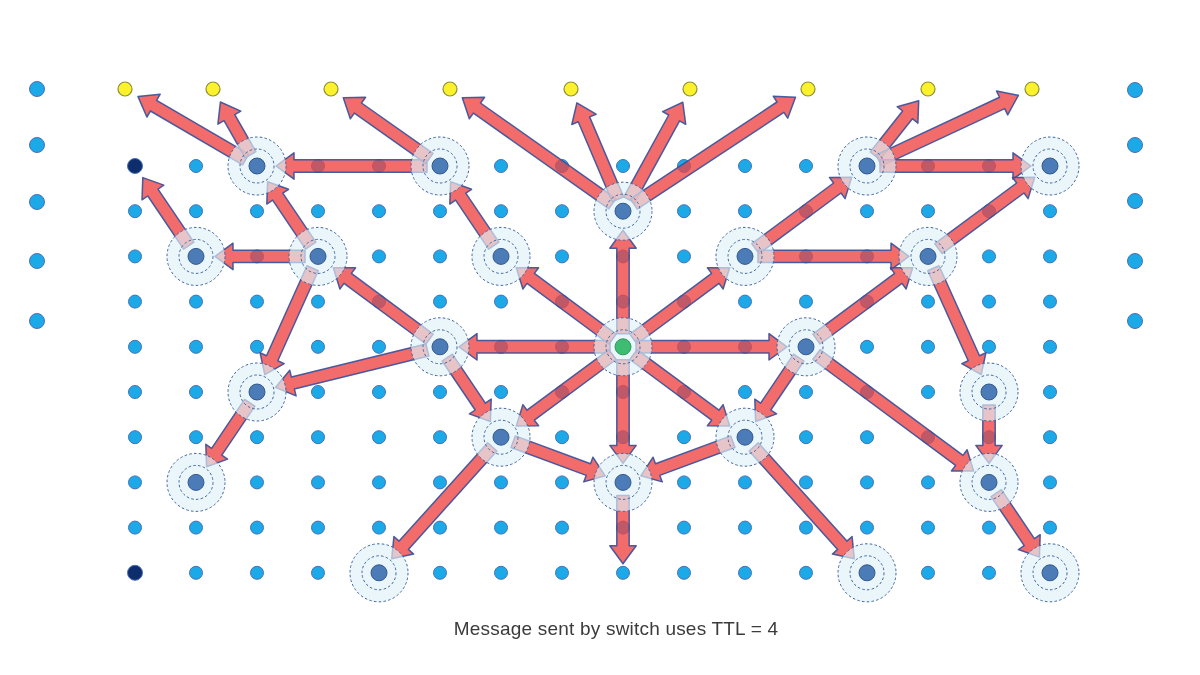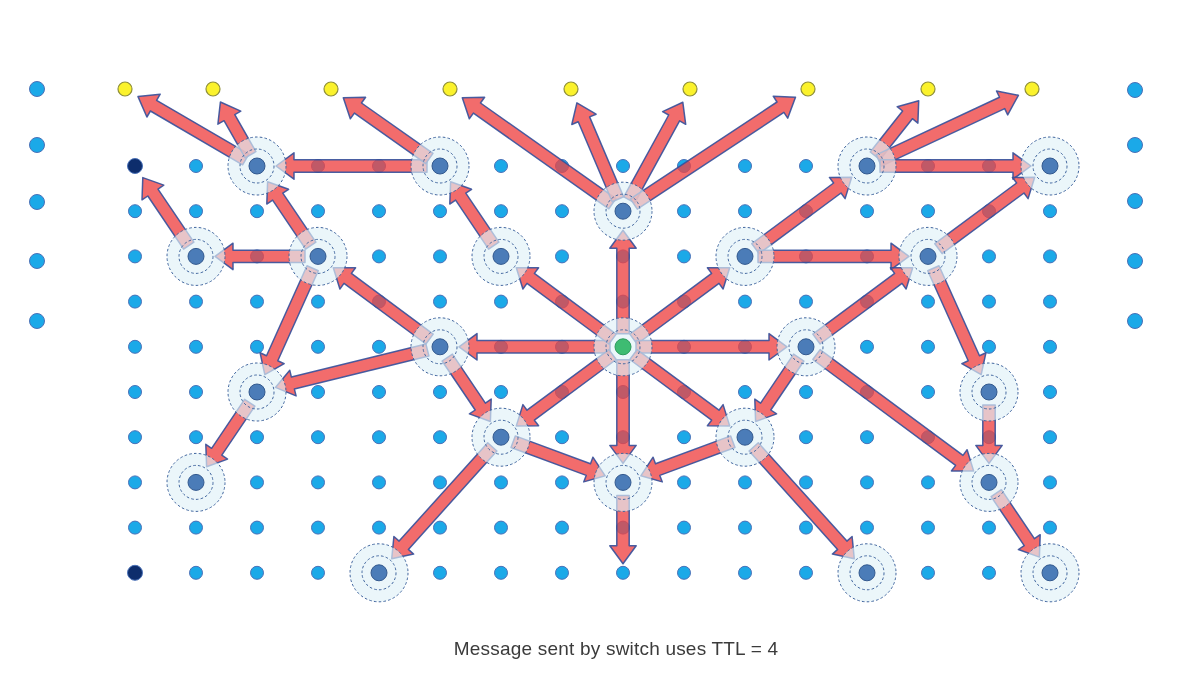--- a/index.html
+++ b/index.html
@@ -1,18 +1,18 @@
 <!DOCTYPE html>
 <html><head>
 <meta charset="utf-8">
 <style>
   html,body{margin:0;padding:0;background:#fff;}
   .canvas{position:relative;width:1200px;height:675px;background:#fff;overflow:hidden;
           font-family:"Liberation Sans", sans-serif;}
-  .caption{position:absolute;left:0;top:638px;width:1200px;text-align:center;
+  .caption{position:absolute;left:0;top:618px;width:1200px;text-align:center;
            padding-left:32px;box-sizing:border-box;font-size:19px;letter-spacing:0.2px;}
   svg{position:absolute;left:0;top:0;}
 </style>
 </head>
 <body>
 
 <div class="canvas">
   <svg id="diagram-svg" width="1200" height="675" viewBox="0 0 1200 675">
       <circle cx="196" cy="166" r="6.5" fill="#1ba9e8" stroke="#4a71b8" stroke-width="1"></circle>
       <circle cx="257" cy="166" r="6.5" fill="#1ba9e8" stroke="#4a71b8" stroke-width="1"></circle>

